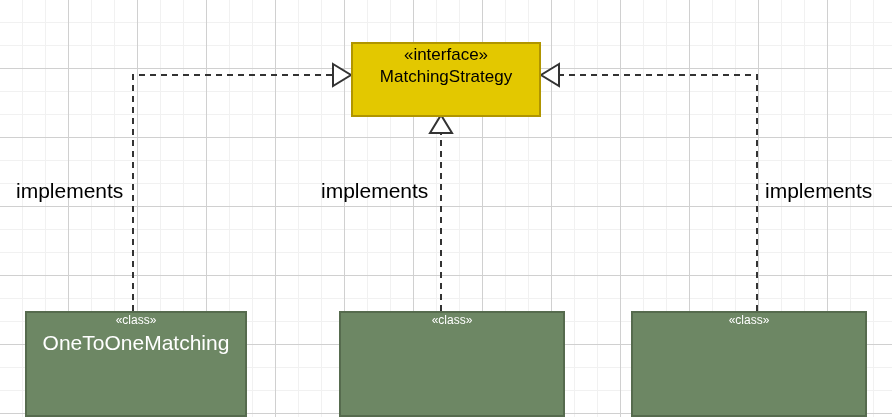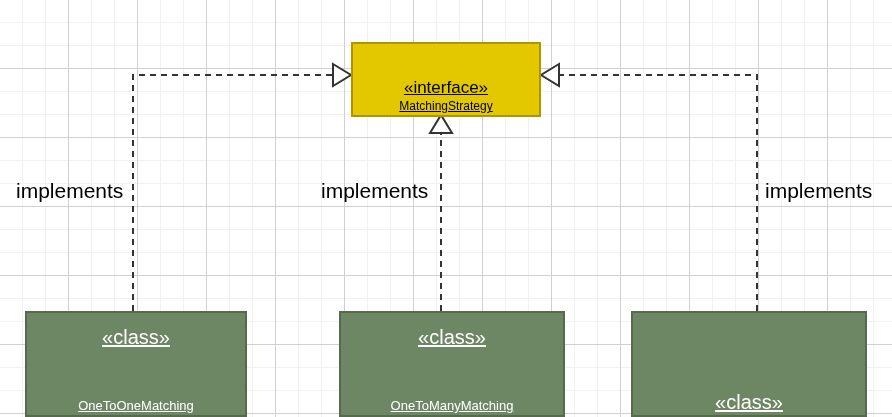--- a/index.html
+++ b/index.html
@@ -37,50 +37,49 @@
     height: 417px;
     pointer-events: none;
   }
 
   .node {
     position: absolute;
     box-sizing: border-box;
     display: flex;
     flex-direction: column;
     align-items: center;
-    justify-content: flex-end;
+    justify-content: flex-start;
     text-align: center;
     line-height: 1.30;
-    text-decoration: underline;
   }
 
   .node .stereotype {
     display: block;
   }
   .node .name {
     display: block;
   }
 
   .interface-node {
     background: #e3c800;
     border: 2px solid #b09500;
     color: #000000;
     font-size: 17px;
   }
   .interface-node .stereotype { font-size: 17px; }
-  .interface-node .name { font-size: 12px; }
+  .interface-node .name { font-size: 17px; }
 
   .class-node {
     background: #6d8764;
     border: 2px solid #566b4e;
     color: #ffffff;
     font-size: 17px;
   }
-  .class-node .stereotype { font-size: 20px; }
-  .class-node .name { font-size: 13px; margin-top: 48px; }
+  .class-node .stereotype { font-size: 12px; }
+  .class-node .name { font-size: 21px; }
 
   .edge-label {
     position: absolute;
     font-size: 21px;
     color: #000000;
     white-space: nowrap;
   }
 </style>
 </head>
 <body>
@@ -110,21 +109,20 @@
     <span class="name">MatchingStrategy</span>
   </div>
 
   <div class="node class-node" style="left:25px; top:311px; width:222px; height:106px;">
     <span class="stereotype">«class»</span>
     <span class="name">OneToOneMatching</span>
   </div>
 
   <div class="node class-node" style="left:339px; top:311px; width:226px; height:106px;">
     <span class="stereotype">«class»</span>
-    <span class="name">OneToManyMatching</span>
   </div>
 
   <div class="node class-node" style="left:631px; top:311px; width:236px; height:106px;">
     <span class="stereotype">«class»</span>
   </div>
 
   <div class="edge-label" style="left:16px; top:179px;">implements</div>
 
   <div class="edge-label" style="left:321px; top:179px;">implements</div>
 

